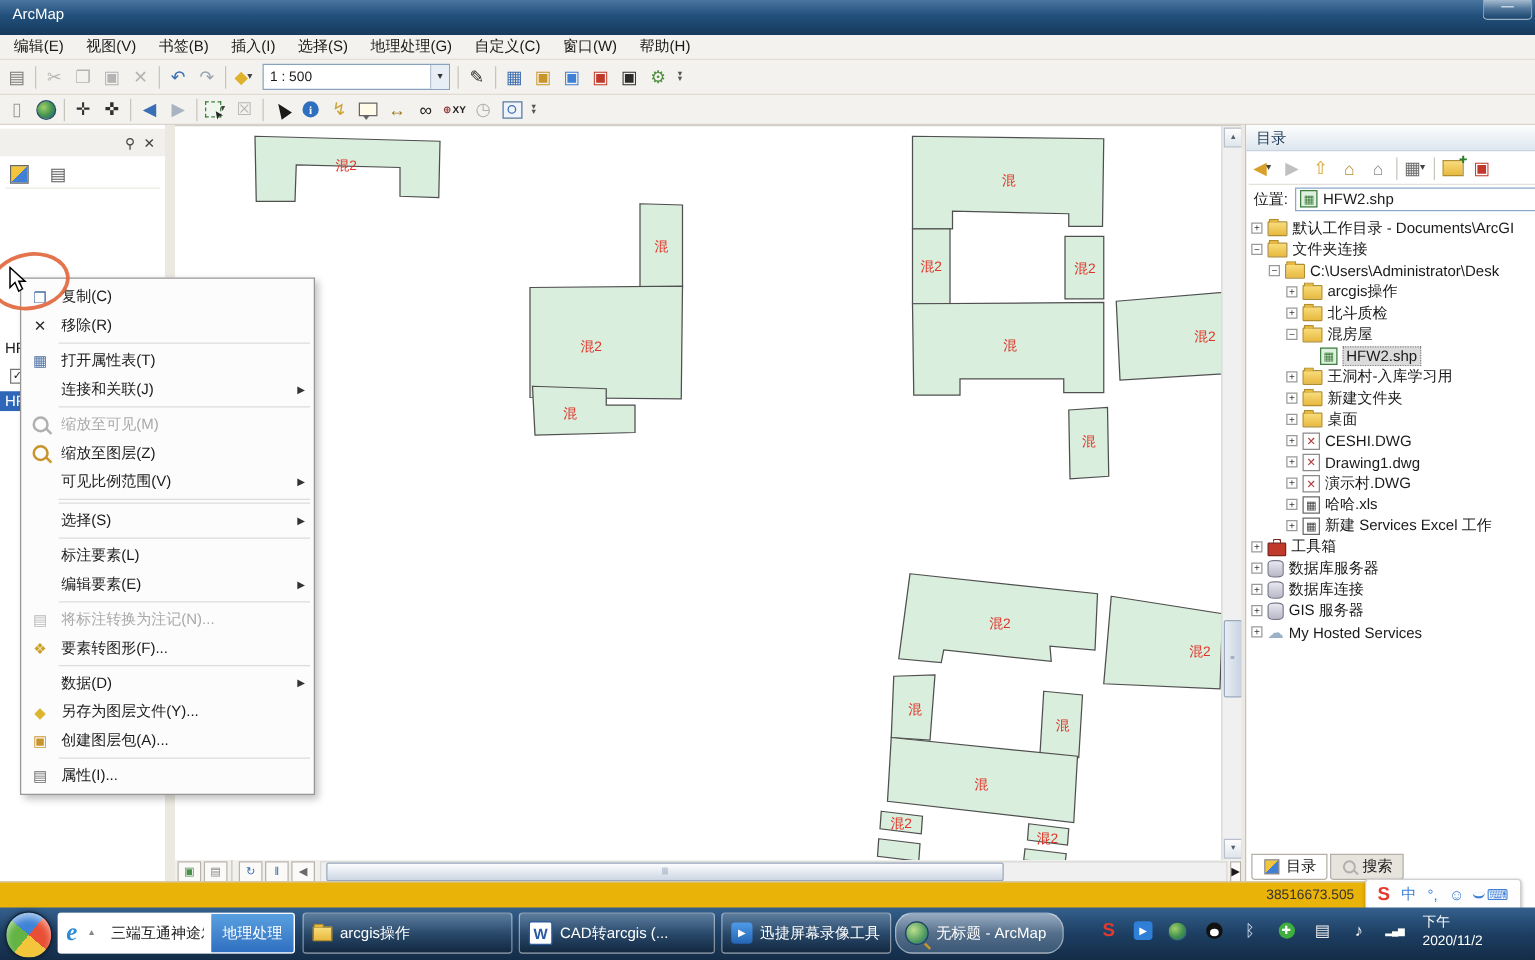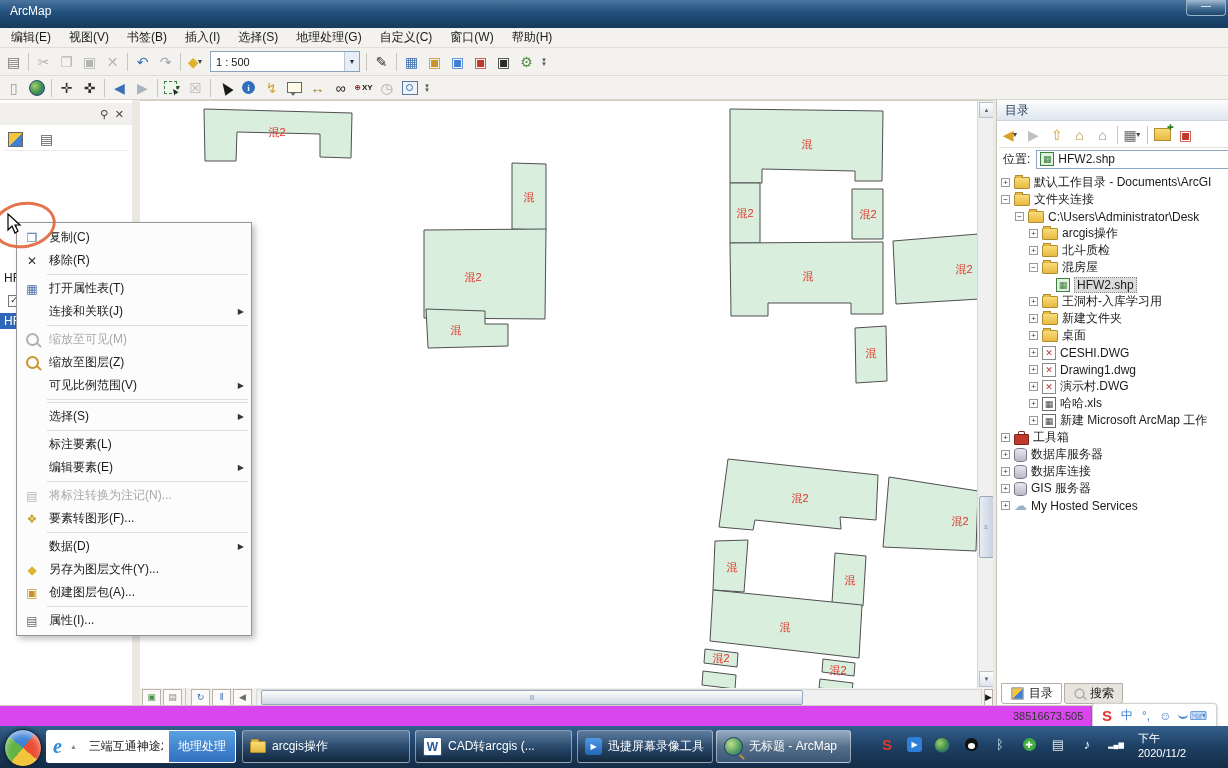--- a/index.html
+++ b/index.html
@@ -101,33 +101,33 @@
   #cat-tree{left:0;top:74px;width:232px;height:460px;overflow:hidden;}
   .ct-row{height:17px;display:flex;align-items:center;white-space:nowrap;overflow:hidden;}
   .exp{width:9px;height:9px;border:1px solid #9a9a9a;background:#fff;font-size:8px;line-height:7px;text-align:center;color:#333;margin-right:4px;flex:0 0 auto;box-sizing:border-box;}
   .exp-none{width:9px;margin-right:4px;flex:0 0 auto;}
   .ct-label{margin-left:4px;}
   .ct-sel{background:#dbdbdb;border:1px dotted #8a8a8a;padding:0 2px;}
   #cat-tabs{left:4px;top:583px;display:flex;gap:2px;}
   .cat-tab{height:19px;display:flex;align-items:center;gap:4px;padding:0 8px;border:1px solid #b4b0a8;border-top:1px solid #b4b0a8;font-size:12px;background:#e7e4dd;border-radius:0 0 3px 3px;}
   .cat-tab.active{background:#fff;}
   
-  #statusbar{left:0;top:705px;width:1140px;height:21px;background:#d946ef;border-top:1px solid #cfccc4;}
+  #statusbar{left:0;top:705px;width:1140px;height:21px;background:#eab308;border-top:1px solid #cfccc4;}
   #coords{left:1013px;top:4px;font-size:11px;color:#333;}
   #ime{left:1092px;top:703px;height:23px;background:#fefefe;border:1px solid #d0d0d0;border-radius:3px;box-shadow:0 1px 3px rgba(0,0,0,.25);
        display:flex;align-items:center;gap:9px;padding:0 9px;z-index:70;}
   
   #taskbar{left:0;top:726px;width:1228px;height:42px;background:linear-gradient(#3c6society,#16365c);background:linear-gradient(#35608d,#1d3f63 50%,#142c47);z-index:80;}
   #startorb{left:4px;top:3px;width:36px;height:36px;border-radius:50%;
             background:conic-gradient(from 40deg,#e94f35 0 25%,#f2c53a 0 50%,#63b345 0 75%,#3f83d6 0 100%);
             box-shadow:inset 0 4px 6px rgba(255,255,255,.55),0 0 4px rgba(0,0,0,.5);border:1px solid #123;}
   .tb-btn{position:absolute;top:4px;height:33px;border:1px solid rgba(255,255,255,.45);border-radius:3px;
           background:linear-gradient(rgba(255,255,255,.22),rgba(255,255,255,.06) 50%,rgba(0,0,0,.18));
           display:flex;align-items:center;gap:6px;padding:0 7px;color:#fff;font-size:12px;box-sizing:border-box;overflow:hidden;white-space:nowrap;}
-  .tb-btn.active{background:linear-gradient(rgba(255,255,255,.5),rgba(255,255,255,.25) 50%,rgba(140,175,210,.3));}
+  .tb-btn.active{background:linear-gradient(rgba(255,255,255,.5),rgba(255,255,255,.25) 50%,rgba(140,175,210,.3));border-radius:14px;}
   #ie-btn{background:#fff;color:#222;padding:0;}
   .ie-e{color:#2f8bd6;font-size:20px;font-weight:bold;font-family:"Liberation Serif",serif;font-style:italic;margin:0 2px 0 6px;}
   .ie-caret{font-size:7px;color:#888;}
   .ie-text{padding:0 6px;overflow:hidden;}
   .ie-search{height:100%;display:flex;align-items:center;padding:0 9px;background:linear-gradient(#5aa0e0,#2f6fc0);color:#fff;}
   .wicon{width:17px;height:17px;background:#fff;border:1px solid #2b5a9e;color:#2b5a9e;font-weight:bold;font-size:12px;
          display:flex;align-items:center;justify-content:center;border-radius:2px;flex:0 0 auto;}
   .recicon{width:17px;height:17px;background:linear-gradient(#4f9be8,#2465b4);border-radius:3px;color:#fff;font-size:8px;
            display:flex;align-items:center;justify-content:center;flex:0 0 auto;}
   .amicon{width:17px;height:17px;border-radius:50%;background:radial-gradient(circle at 35% 35%,#bfe08f,#4f9b5f 60%,#2a5f9e);
@@ -564,21 +564,21 @@
         <span class="ct-label">演示村.DWG</span>
       </div>
       <div class="ct-row" style="padding-left: 32px;">
         <span class="exp">+</span>
         <span class="i-xls">▦</span>
         <span class="ct-label">哈哈.xls</span>
       </div>
       <div class="ct-row" style="padding-left: 32px;">
         <span class="exp">+</span>
         <span class="i-xls">▦</span>
-        <span class="ct-label">新建 Microsoft ArcMap 工作</span>
+        <span class="ct-label">新建 Services Excel 工作</span>
       </div>
       <div class="ct-row" style="padding-left: 4px;">
         <span class="exp">+</span>
         <span class="i-toolbox"></span>
         <span class="ct-label">工具箱</span>
       </div>
       <div class="ct-row" style="padding-left: 4px;">
         <span class="exp">+</span>
         <span class="i-db"></span>
         <span class="ct-label">数据库服务器</span>

